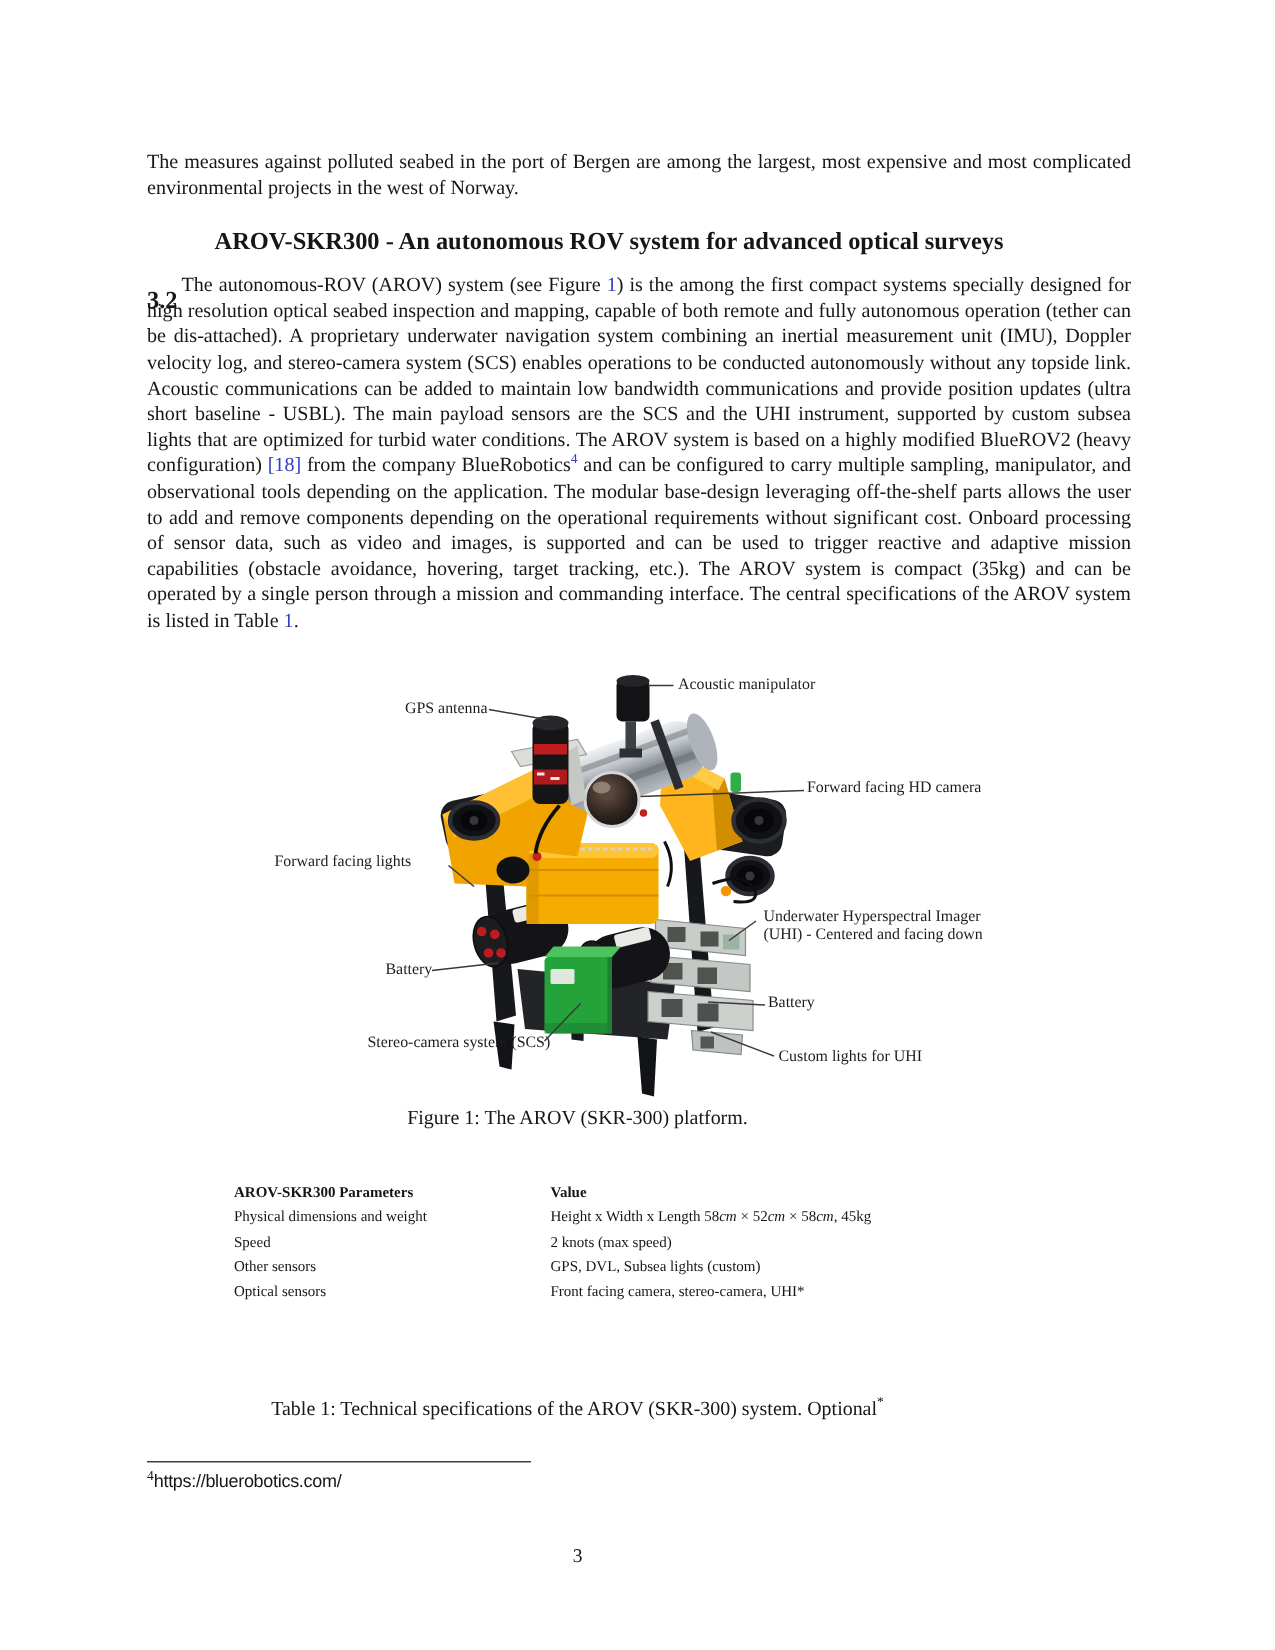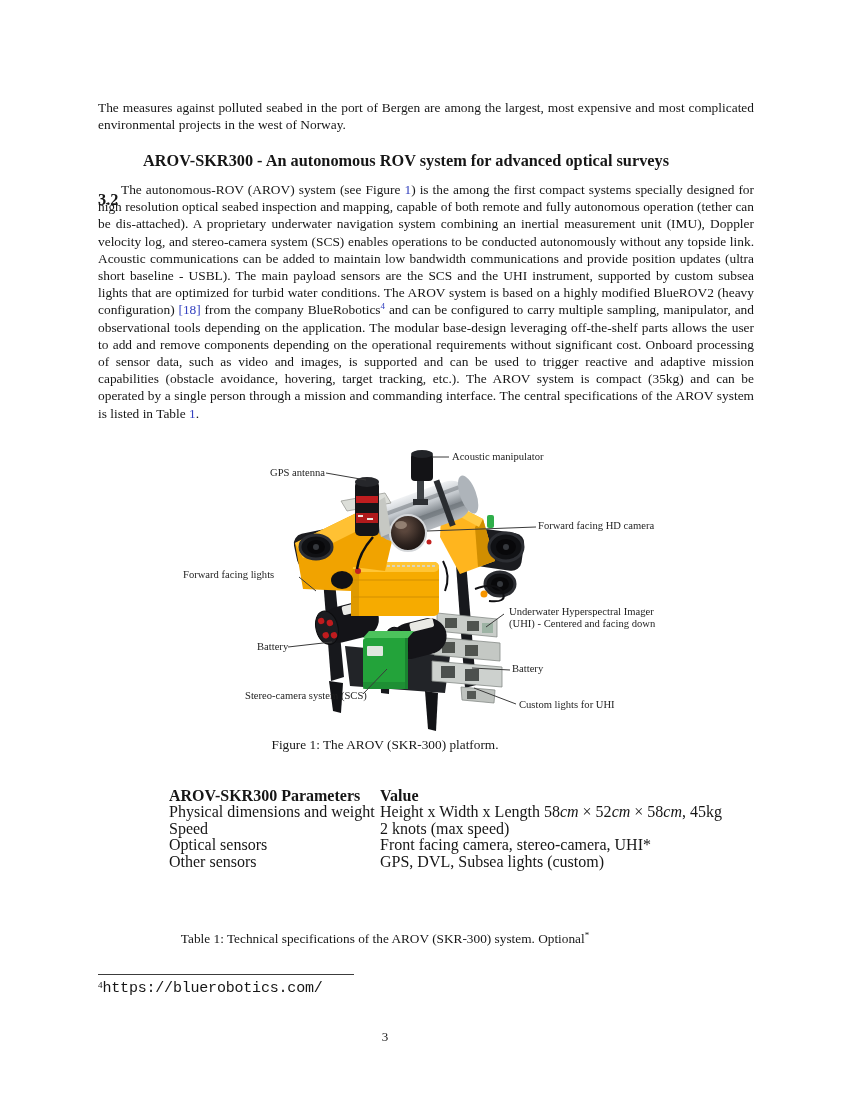--- a/index.html
+++ b/index.html
@@ -7,27 +7,27 @@
     width:850px; height:1100px; background:#ffffff;
     font-family:"Liberation Serif", serif; color:#161616;
     position:relative; overflow:hidden;
   }
   .abs { position:absolute; }
   .jpara { font-size:13.4px; line-height:17.2px; text-align:justify; margin:0; }
   .indent { text-indent:23px; }
   .link { color:#3340bf; }
   sup { font-size:9px; line-height:0; vertical-align:super; }
   .it { font-style:italic; }
-  .mono { font-family:Liberation Mono, monospace; font-size:15px; letter-spacing:-0.2px; }
+  .mono { font-family:Liberation Sans, sans-serif; font-size:12px; letter-spacing:-0.2px; }
   .section-head { display:flex; font-size:16.3px; font-weight:bold; }
   .section-num { width:45px; flex:0 0 45px;margin-top:39px; }
   .center-line { left:0; width:770px; text-align:center; font-size:13.3px; }
   .fig-wrap { left:145px; top:441px; width:560px; height:292px; }
   .fig-label { position:absolute; font-size:10.6px; white-space:nowrap; color:#1d1d1d; line-height:11.6px; }
-  .spec-table { border-collapse:collapse; font-size:16px;margin-left:13px; }
+  .spec-table { border-collapse:collapse; font-size:10px; }
   .spec-table td { padding:0; line-height:16.4px; vertical-align:top; }
   .spec-table td.pcol { width:211px; }
   .spec-table .hdr { font-weight:bold; }
   .footrule { height:1px; background:#3c3c3c; }
   .footnote { font-size:10.5px; }
   .pageno { font-size:13px; }
 </style>
 </head>
 <body>
 
@@ -219,27 +219,27 @@
   </tr>
   <tr>
     <td class="pcol">Physical dimensions and weight</td>
     <td><span>Height x Width x Length 58</span><span class="it">cm</span><span> × 52</span><span class="it">cm</span><span> × 58</span><span class="it">cm</span><span>, 45kg</span></td>
   </tr>
   <tr>
     <td class="pcol">Speed</td>
     <td><span>2 knots (max speed)</span></td>
   </tr>
   <tr>
+    <td class="pcol">Other sensors</td>
+    <td><span>GPS, DVL, Subsea lights (custom)</span></td>
+  </tr>
+  <tr>
     <td class="pcol">Optical sensors</td>
     <td><span>Front facing camera, stereo-camera, UHI*</span></td>
   </tr>
-  <tr>
-    <td class="pcol">Other sensors</td>
-    <td><span>GPS, DVL, Subsea lights (custom)</span></td>
-  </tr>
 </tbody>
   </table>
 
 <div class="abs center-line" style="top:931px;"><span>Table 1: Technical specifications of the AROV (SKR-300) system. Optional</span><sup>*</sup></div>
 
 <div class="abs footrule" style="left:98px; top:974px; width:256px;"></div>
 <div class="abs footnote" style="left:98px; top:980px; width:656px;"><sup>4</sup><span class="mono">https://bluerobotics.com/</span></div>
 
 <div class="abs center-line pageno" style="top:1029px;">3</div>
 

